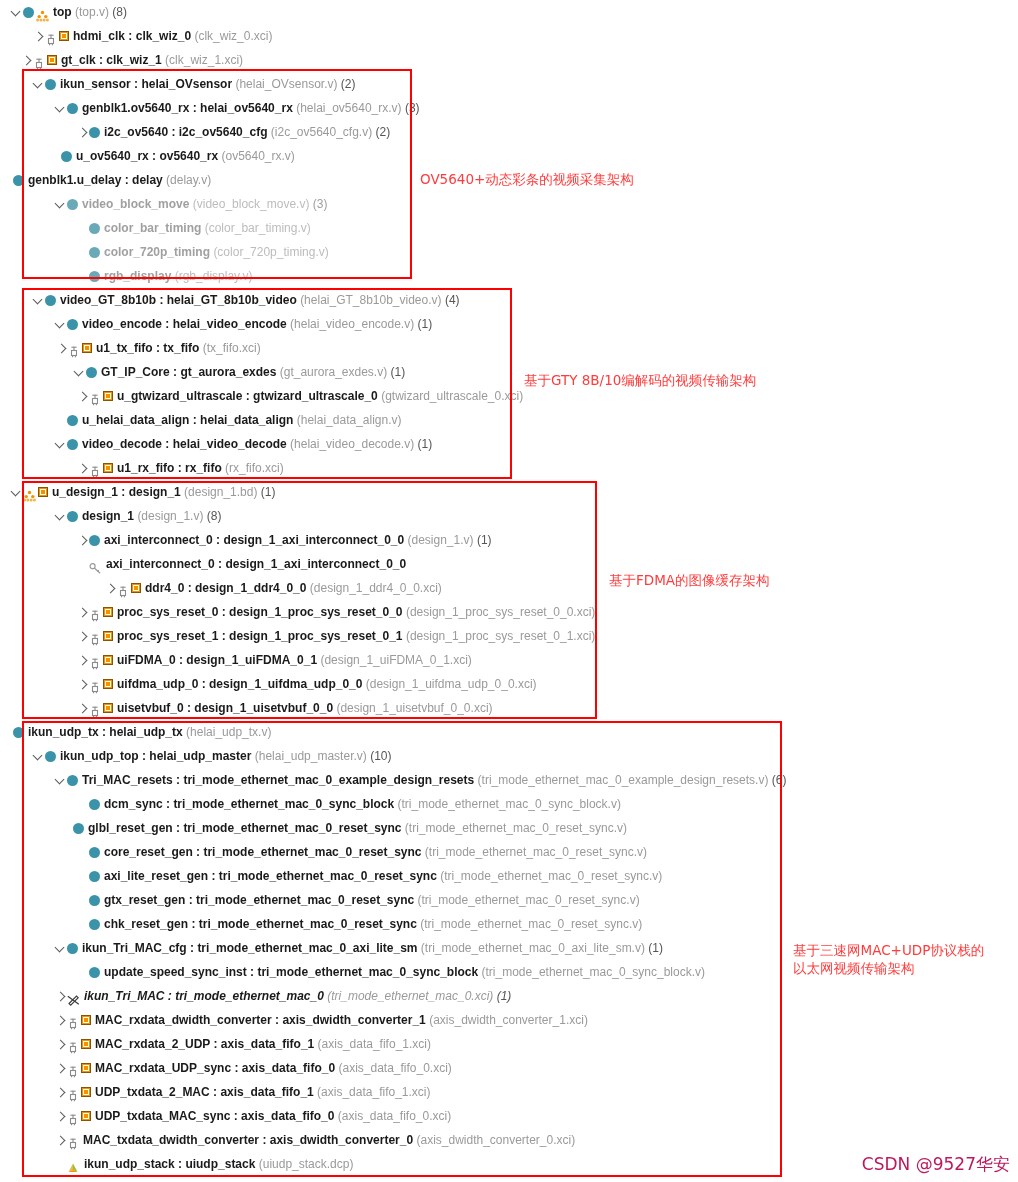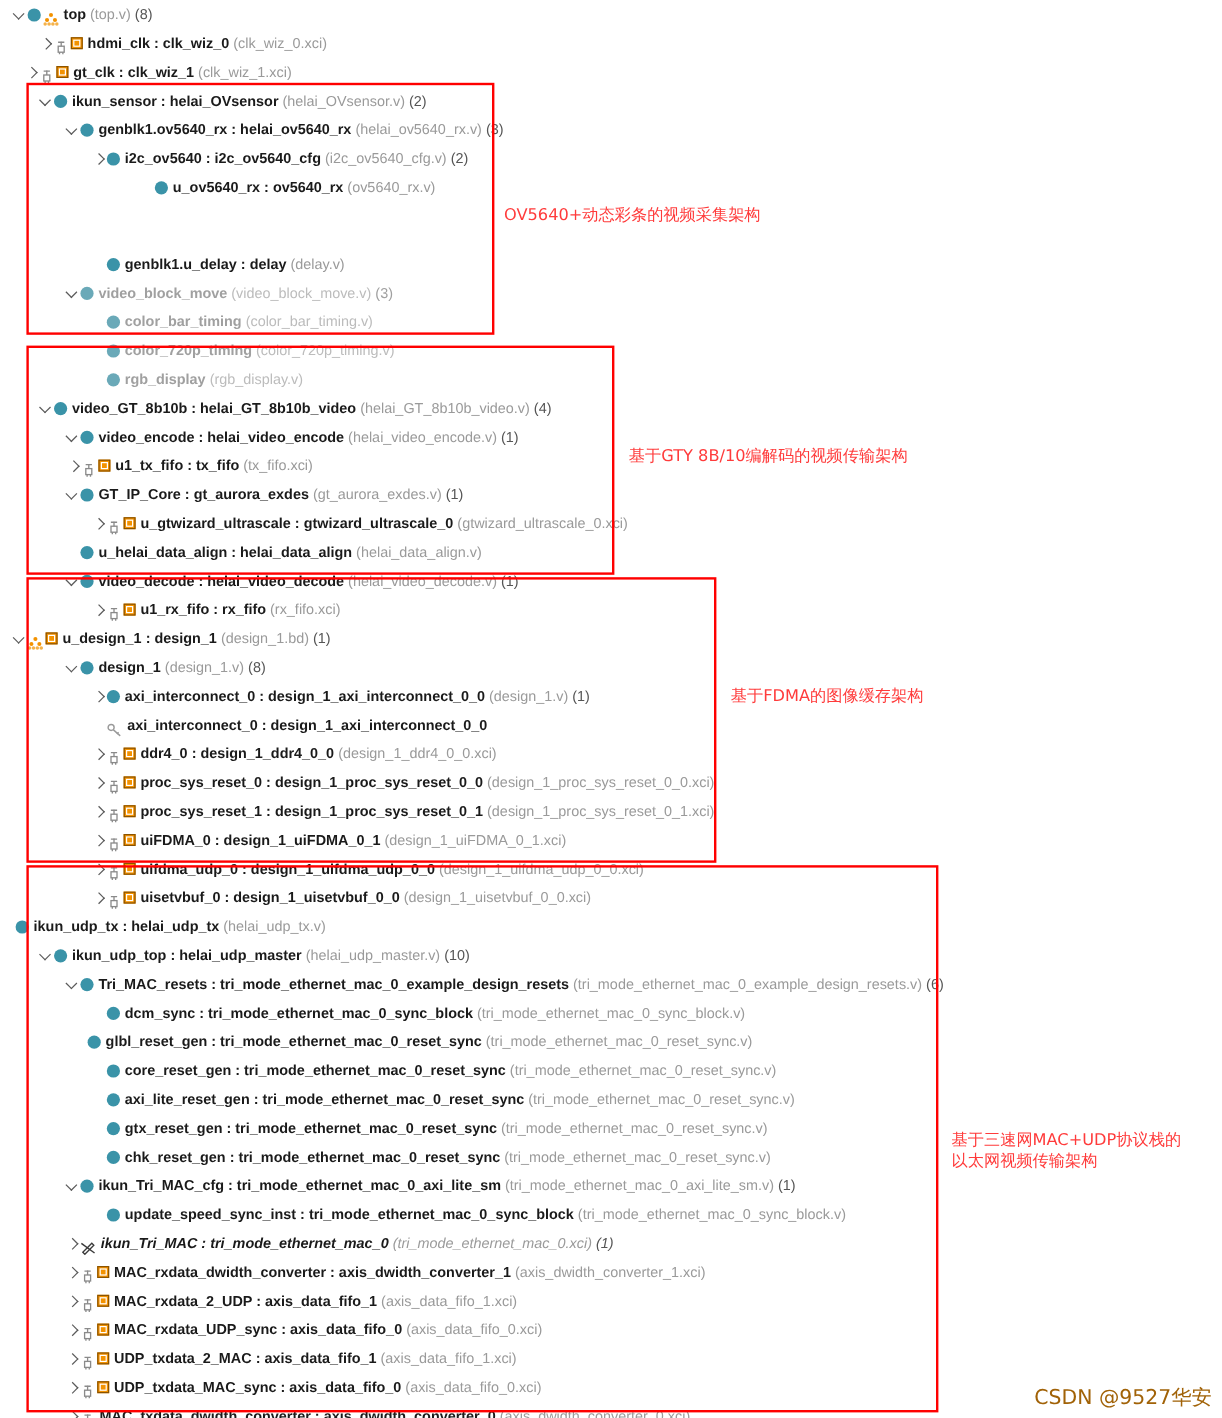--- a/index.html
+++ b/index.html
@@ -127,21 +127,21 @@
     color: #ff3b3b;
     font-size: 13.5px;
     line-height: 18px;
     font-family: "DejaVu Sans", "Liberation Sans", sans-serif;
     white-space: pre-line;
   }
 
   .watermark {
     position: absolute;
     right: 8px; bottom: 6px;
-    color: #a16207;
+    color: #be185d;
     font-size: 17px;
     font-family: "DejaVu Sans", "Liberation Sans", sans-serif;
   }
 </style>
 </head>
 <body>
 
 <div id="tree">
     <div class="row" style="padding-left: 10px;">
       <span class="twisty expanded"></span>
@@ -201,28 +201,28 @@
       </span>
       <span class="lbl"><span class="inst">genblk1.ov5640_rx</span><span class="sep"> : </span><span class="mod">helai_ov5640_rx</span> <span class="file">(helai_ov5640_rx.v)</span> <span class="cnt">(3)</span></span>
     </div>
     <div class="row" style="padding-left: 76px;">
       <span class="twisty collapsed"></span>
       <span class="icons">
         <span class="ico ico-module"></span>
       </span>
       <span class="lbl"><span class="inst">i2c_ov5640</span><span class="sep"> : </span><span class="mod">i2c_ov5640_cfg</span> <span class="file">(i2c_ov5640_cfg.v)</span> <span class="cnt">(2)</span></span>
     </div>
-    <div class="row" style="padding-left: 116px;">
+    <div class="row" style="padding-left: 48px;">
       <span class="twisty none"></span>
       <span class="icons">
         <span class="ico ico-module"></span>
       </span>
       <span class="lbl"><span class="inst">u_ov5640_rx</span><span class="sep"> : </span><span class="mod">ov5640_rx</span> <span class="file">(ov5640_rx.v)</span></span>
     </div>
-    <div class="row" style="padding-left: 76px; margin-top: 40px;">
+    <div class="row" style="">
       <span class="twisty none"></span>
       <span class="icons">
         <span class="ico ico-module"></span>
       </span>
       <span class="lbl"><span class="inst">genblk1.u_delay</span><span class="sep"> : </span><span class="mod">delay</span> <span class="file">(delay.v)</span></span>
     </div>
     <div class="row dim" style="padding-left: 54px;">
       <span class="twisty expanded"></span>
       <span class="icons">
         <span class="ico ico-module"></span>
@@ -271,21 +271,21 @@
             <rect x="3.5" y="4.5" width="5" height="5" fill="none" stroke="#8a8a8a" stroke-width="1.1"></rect>
             <line x1="6" y1="0.8" x2="6" y2="4.5" stroke="#8a8a8a" stroke-width="1.1"></line>
             <line x1="3.4" y1="1.2" x2="8.6" y2="1.2" stroke="#8a8a8a" stroke-width="1.1"></line>
             <line x1="4.6" y1="9.5" x2="4.6" y2="11.3" stroke="#8a8a8a" stroke-width="1.1"></line>
             <line x1="7.4" y1="9.5" x2="7.4" y2="11.3" stroke="#8a8a8a" stroke-width="1.1"></line>
           </svg></span>
         <span class="ico ico-sq"></span>
       </span>
       <span class="lbl"><span class="inst">u1_tx_fifo</span><span class="sep"> : </span><span class="mod">tx_fifo</span> <span class="file">(tx_fifo.xci)</span></span>
     </div>
-    <div class="row" style="padding-left: 54px;">
+    <div class="row" style="padding-left: 54px; margin-left: 19px;">
       <span class="twisty expanded"></span>
       <span class="icons">
         <span class="ico ico-module"></span>
       </span>
       <span class="lbl"><span class="inst">GT_IP_Core</span><span class="sep"> : </span><span class="mod">gt_aurora_exdes</span> <span class="file">(gt_aurora_exdes.v)</span> <span class="cnt">(1)</span></span>
     </div>
     <div class="row" style="padding-left: 76px;">
       <span class="twisty collapsed"></span>
       <span class="icons">
         <span class="ico ico-ip"><svg width="12" height="12" viewBox="0 0 12 12">
@@ -361,21 +361,21 @@
       <span class="twisty none"></span>
       <span class="icons">
         <span class="ico ico-key"><svg width="13" height="12" viewBox="0 0 13 12">
             <circle cx="3.6" cy="4.2" r="2.5" fill="none" stroke="#9a9a9a" stroke-width="1.2"></circle>
             <line x1="5.3" y1="6" x2="11.2" y2="11.2" stroke="#9a9a9a" stroke-width="1.2"></line>
             <line x1="8.4" y1="9.6" x2="9.8" y2="8.2" stroke="#9a9a9a" stroke-width="1.2"></line>
           </svg></span>
       </span>
       <span class="lbl"><span class="inst">axi_interconnect_0</span><span class="sep"> : </span><span class="mod">design_1_axi_interconnect_0_0</span></span>
     </div>
-    <div class="row" style="padding-left: 76px;">
+    <div class="row" style="padding-left: 104px;">
       <span class="twisty collapsed"></span>
       <span class="icons">
         <span class="ico ico-ip"><svg width="12" height="12" viewBox="0 0 12 12">
             <rect x="3.5" y="4.5" width="5" height="5" fill="none" stroke="#8a8a8a" stroke-width="1.1"></rect>
             <line x1="6" y1="0.8" x2="6" y2="4.5" stroke="#8a8a8a" stroke-width="1.1"></line>
             <line x1="3.4" y1="1.2" x2="8.6" y2="1.2" stroke="#8a8a8a" stroke-width="1.1"></line>
             <line x1="4.6" y1="9.5" x2="4.6" y2="11.3" stroke="#8a8a8a" stroke-width="1.1"></line>
             <line x1="7.4" y1="9.5" x2="7.4" y2="11.3" stroke="#8a8a8a" stroke-width="1.1"></line>
           </svg></span>
         <span class="ico ico-sq"></span>

